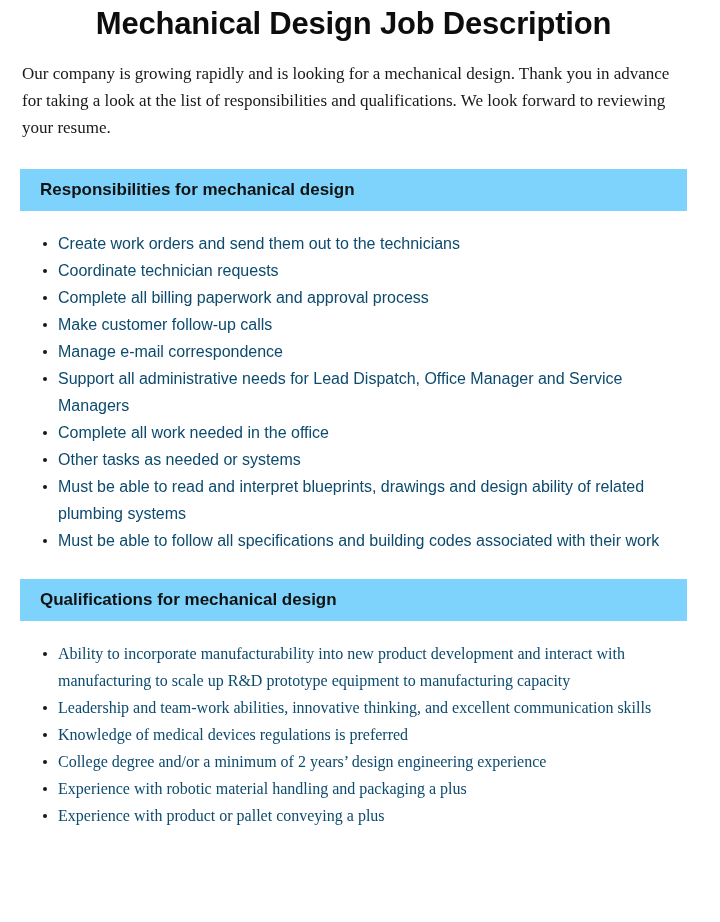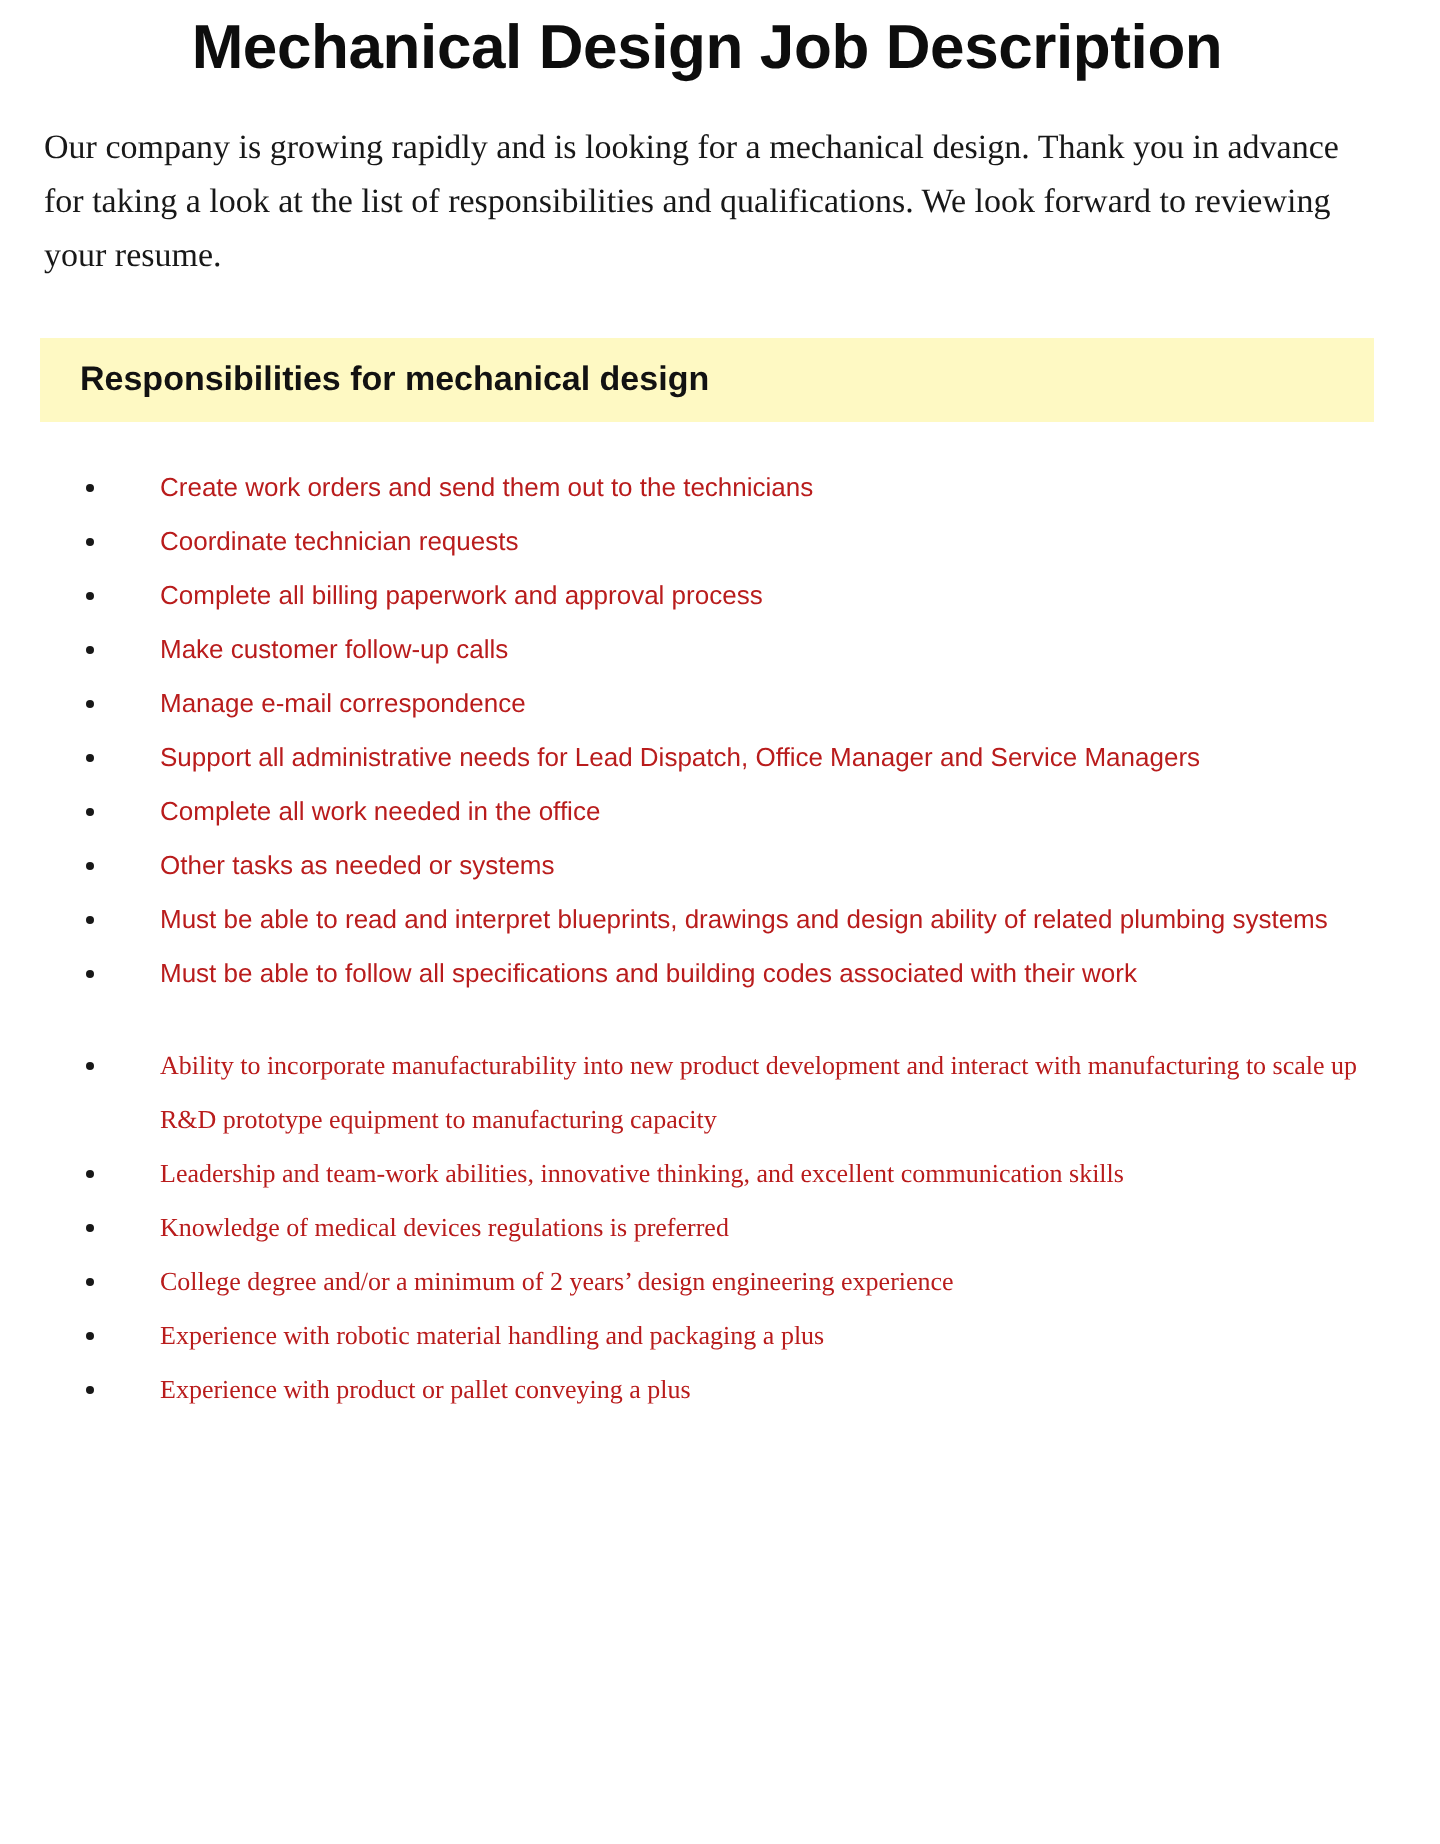--- a/index.html
+++ b/index.html
@@ -38,21 +38,21 @@
     font-size: 17px;
     line-height: 27px;
     color: #181818;
     margin: 0;
     padding: 16px 22px 0 22px;
     box-sizing: border-box;
     font-family: Liberation Serif, serif;
   }
 
   .section-header {
-    background: #fef9c3;
+    background: #7dd3fc;
     margin: 0 20px;
     padding: 11px 0 11px 20px;
     box-sizing: border-box;
     font-size: 17px;
     font-weight: bold;
     line-height: 20px;
     color: #121212;
   }
 
   .section-header.responsibilities {
@@ -73,24 +73,24 @@
     padding-top: 19px;
   }
 
   ul.bullets.qualifications-list {
     padding-top: 19px;
     font-family: Liberation Serif, serif;
   }
 
   ul.bullets li {
     position: relative;
-    font-size: 13px;
+    font-size: 16px;
     line-height: 27px;
-    color: #b91c1c;
-    padding-left: 80px;
+    color: #0c4a6e;
+    padding-left: 58px;
     padding-right: 28px;
     margin: 0;
     box-sizing: border-box;
   }
 
   ul.bullets li::before {
     content: "";
     position: absolute;
     left: 43px;
     top: 12px;
@@ -117,20 +117,21 @@
       <li>Complete all billing paperwork and approval process</li>
       <li>Make customer follow-up calls</li>
       <li>Manage e-mail correspondence</li>
       <li>Support all administrative needs for Lead Dispatch, Office Manager and Service Managers</li>
       <li>Complete all work needed in the office</li>
       <li>Other tasks as needed or systems</li>
       <li>Must be able to read and interpret blueprints, drawings and design ability of related plumbing systems</li>
       <li>Must be able to follow all specifications and building codes associated with their work</li>
     </ul>
 
+  <div class="section-header qualifications">Qualifications for mechanical design</div>
 
   <ul class="bullets qualifications-list">
       <li>Ability to incorporate manufacturability into new product development and interact with manufacturing to scale up R&amp;D prototype equipment to manufacturing capacity</li>
       <li>Leadership and team-work abilities, innovative thinking, and excellent communication skills</li>
       <li>Knowledge of medical devices regulations is preferred</li>
       <li>College degree and/or a minimum of 2 years’ design engineering experience</li>
       <li>Experience with robotic material handling and packaging a plus</li>
       <li>Experience with product or pallet conveying a plus</li>
     </ul>
 

